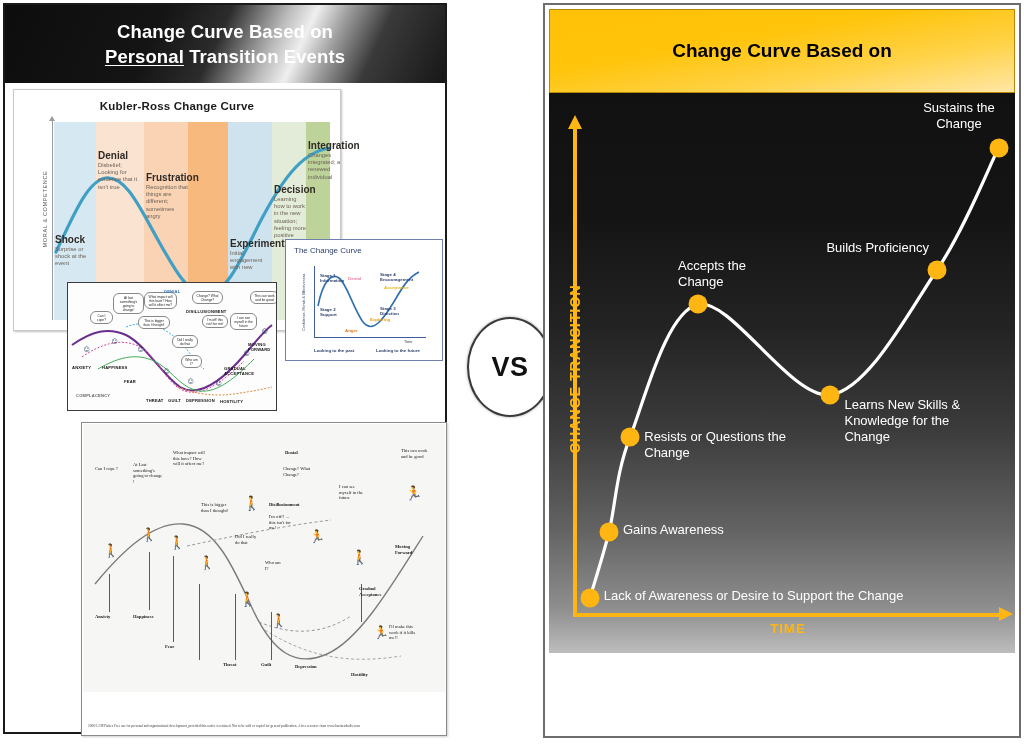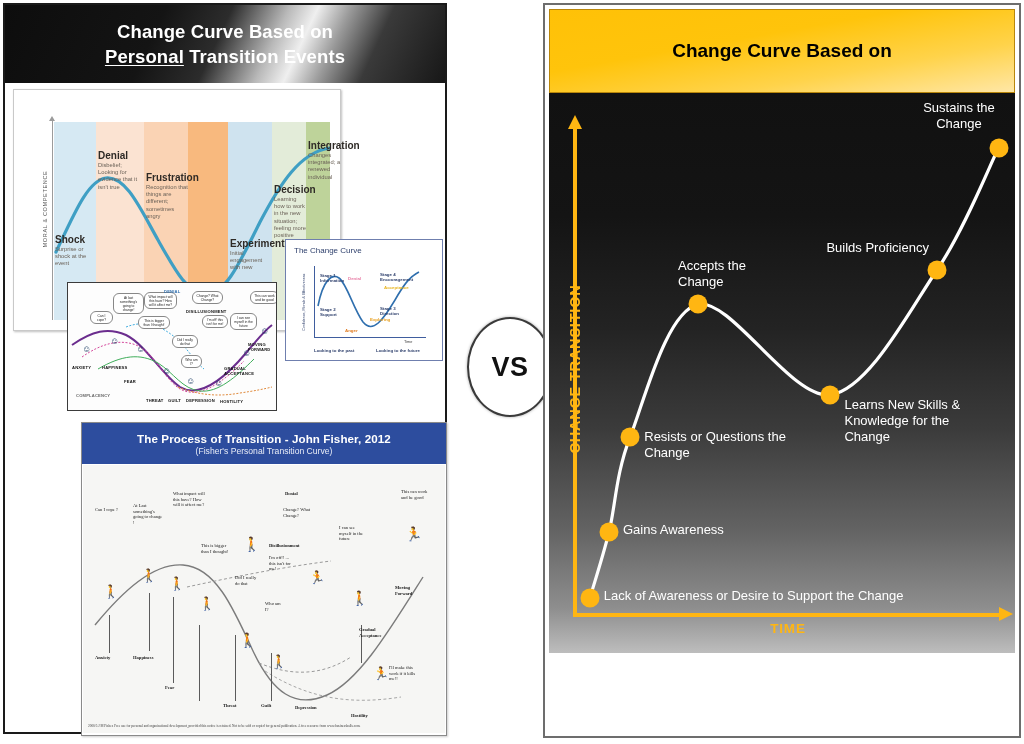--- a/index.html
+++ b/index.html
@@ -109,20 +109,21 @@
 <body>
 
 <div id="left-panel">
 
   <div id="left-header">
     <div class="ttl">Change Curve Based on</div>
     <div class="ttl"><span class="uline">Personal</span><span> Transition Events</span></div>
   </div>
 
   <div id="kr-card">
+    <div id="kr-title">Kubler-Ross Change Curve</div>
 
     <div id="kr-yaxis">
       <div>MORAL &amp; COMPETENCE</div>
     </div>
     <div id="kr-axisline"></div>
     <div id="kr-arrow"></div>
 
     <div id="kr-plot">
       <div class="kr-band" style="left:0;width:42px;background:#d6e9f3;"></div>
       <div class="kr-band" style="left:42px;width:48px;background:#fbe3d2;"></div>
@@ -225,24 +226,20 @@
     <span class="stickman" style="left:42px;top:54px;">☺</span>
     <span class="stickman" style="left:68px;top:62px;">☺</span>
     <span class="stickman" style="left:94px;top:84px;">☺</span>
     <span class="stickman" style="left:118px;top:94px;">☺</span>
     <span class="stickman" style="left:146px;top:96px;">☺</span>
     <span class="stickman" style="left:174px;top:66px;">☺</span>
     <span class="stickman" style="left:192px;top:44px;">☺</span>
   </div>
 
   <div id="fisher">
-    <div id="fisher-band">
-      <div class="f1">The Process of Transition - John Fisher, 2012</div>
-      <div class="f2">(Fisher's  Personal Transition Curve)</div>
-    </div>
     <div id="fisher-body">
       <svg width="362" height="268" style="position:absolute;left:0;top:0;">
         <path d="M12,160 C40,126 70,98 100,100 C132,102 150,142 170,186 C190,228 212,244 244,230 C276,216 306,166 340,112" fill="none" stroke="#7b7b7b" stroke-width="1.4"></path>
         <path d="M104,122 C150,112 200,102 248,96" fill="none" stroke="#9a9a9a" stroke-width="1" stroke-dasharray="3,2.4"></path>
         <path d="M176,198 C210,212 240,210 268,192" fill="none" stroke="#9a9a9a" stroke-width="1" stroke-dasharray="3,2.4"></path>
         <path d="M182,206 C226,234 268,240 318,232" fill="none" stroke="#a6a6a6" stroke-width="1" stroke-dasharray="3,2.4"></path>
       </svg>
 
       <div class="fz" style="left:12px;top:42px;width:26px;">Can I cope ?</div>
       <div class="fz" style="left:50px;top:38px;width:30px;">At Last something's going to change !</div>

